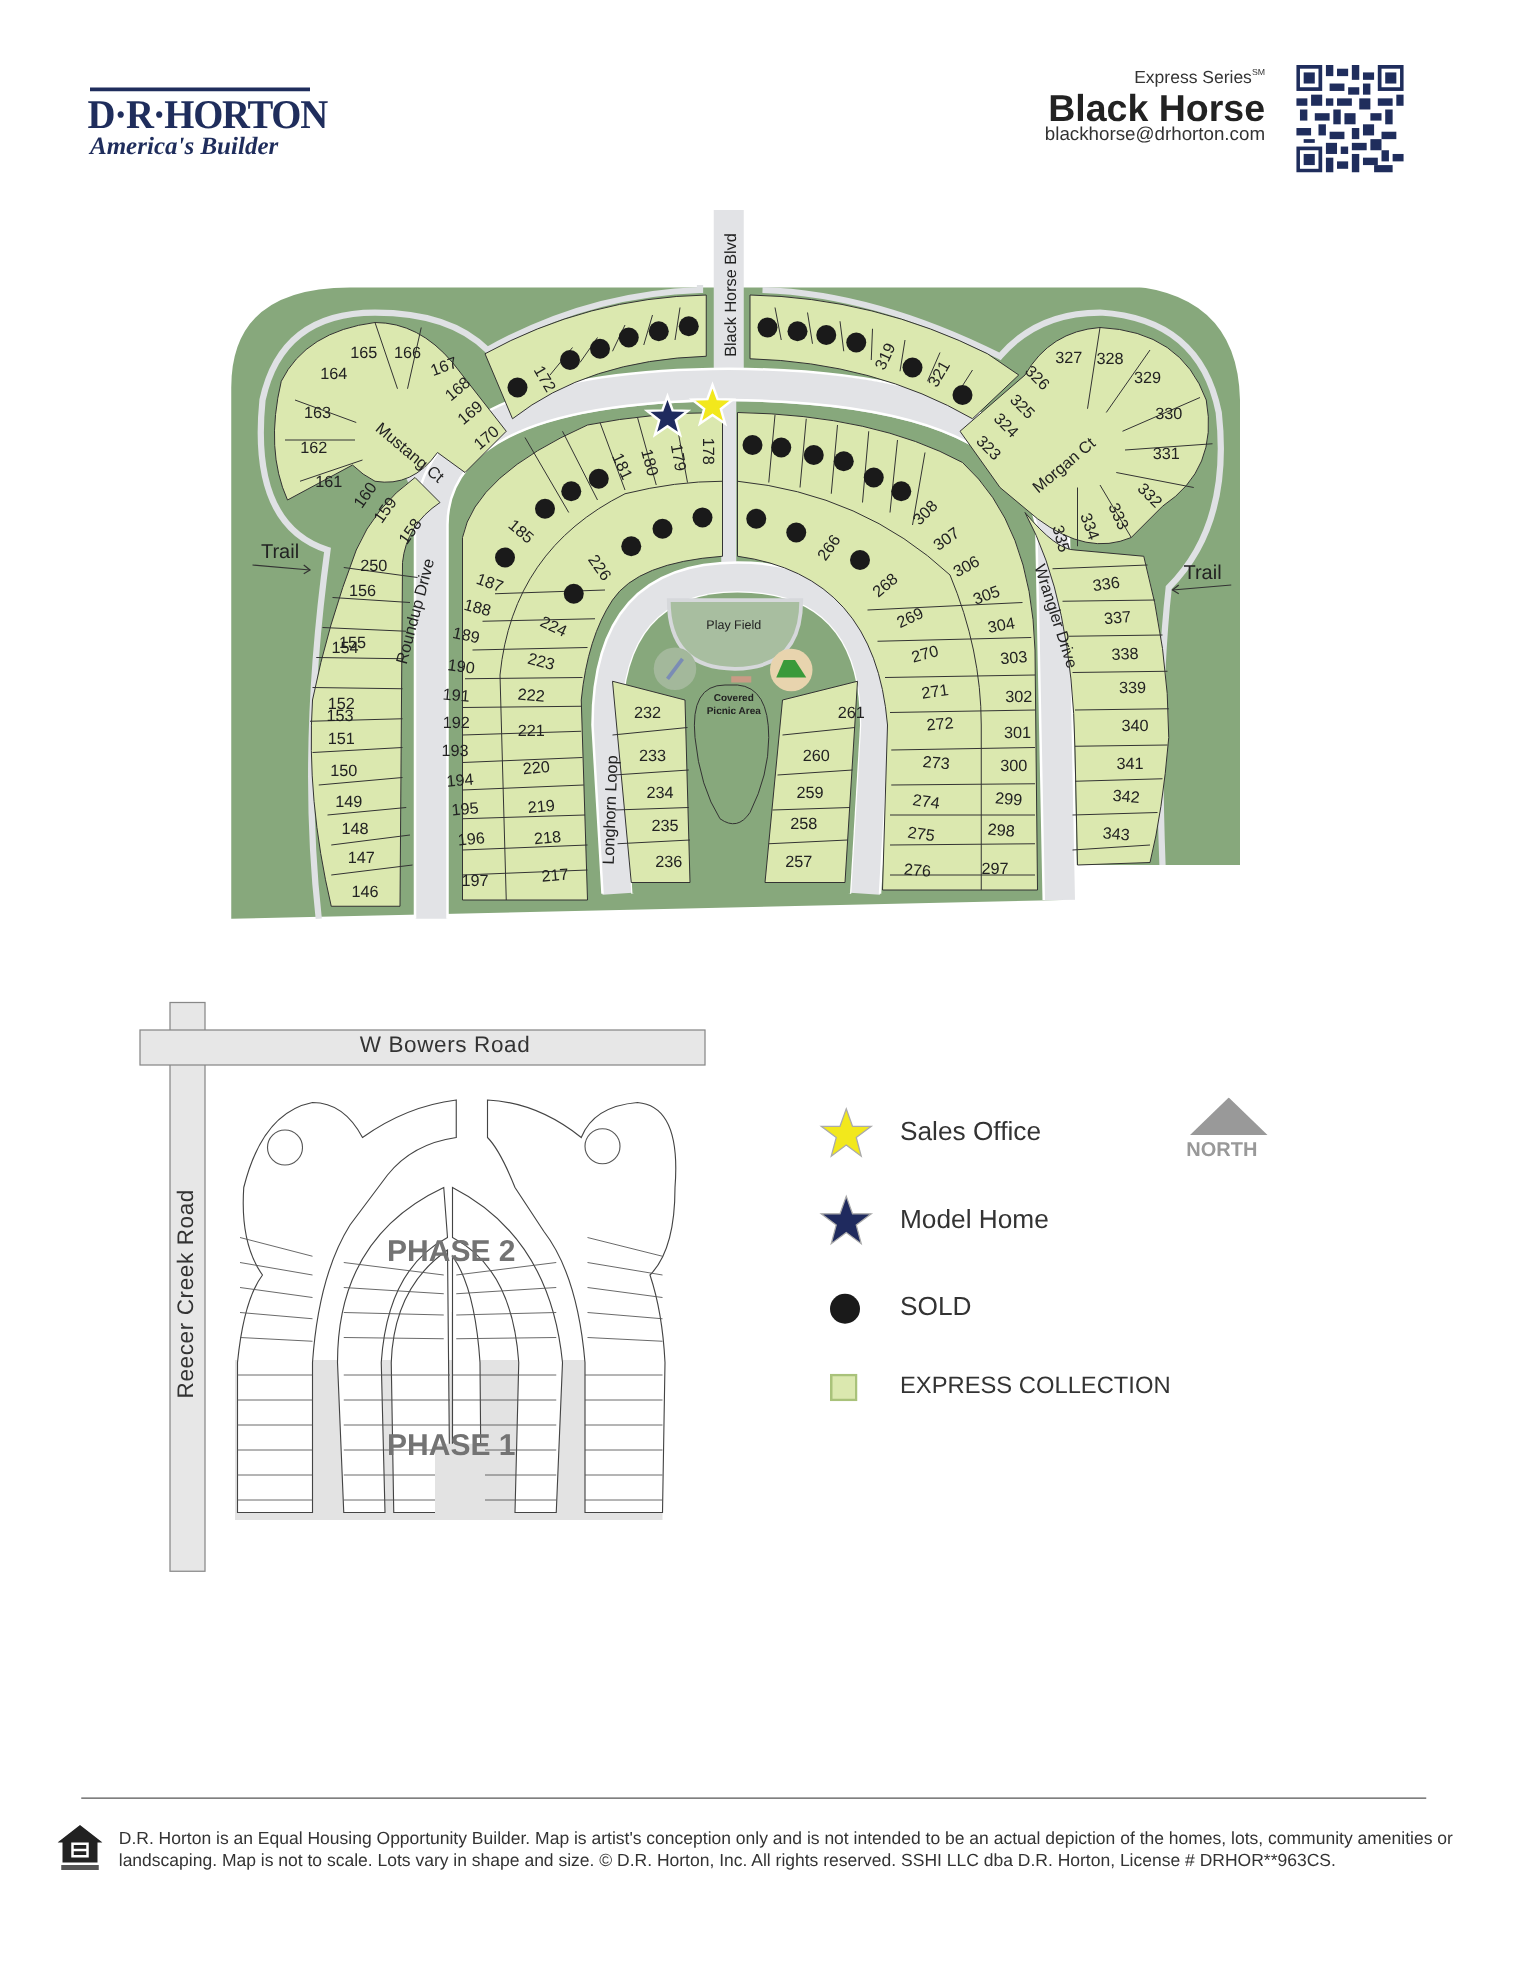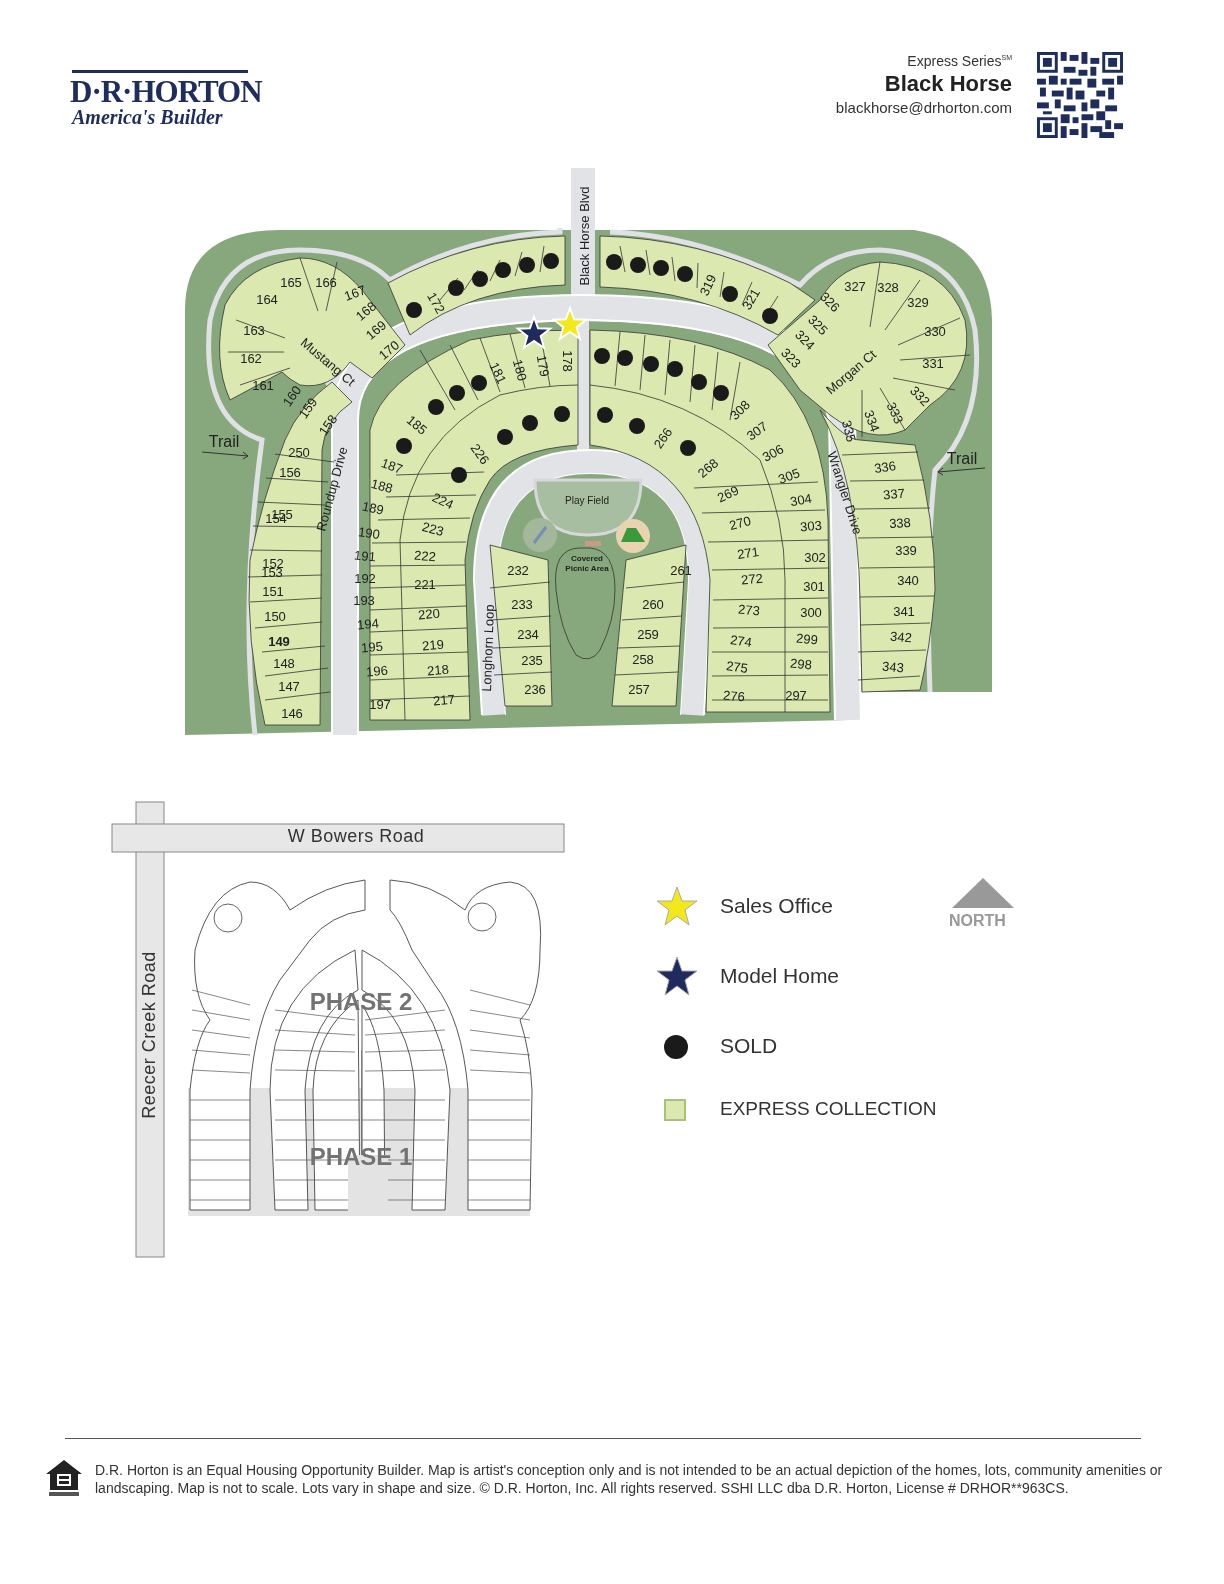--- a/index.html
+++ b/index.html
@@ -3,21 +3,21 @@
 <meta charset="utf-8">
 <style>
   html,body{margin:0;padding:0;background:#fff;}
   body{width:1224px;height:1584px;position:relative;overflow:hidden;font-family:"Liberation Sans",sans-serif;color:#222;}
   .abs{position:absolute;}
   .logo-rule{position:absolute;left:72px;top:70px;width:176px;height:3px;background:#1f2d5c;}
   .logo-main{position:absolute;left:70px;top:74px;font-family:"Liberation Serif",serif;font-weight:bold;font-size:31px;color:#1f2d5c;letter-spacing:-1px;transform:scaleY(1.05);}
   .logo-sub{position:absolute;left:72px;top:106px;font-family:"Liberation Serif",serif;font-style:italic;font-weight:bold;font-size:20px;color:#1f2d5c;}
   .hdr-series{position:absolute;right:212px;top:53px;font-size:14px;color:#333;text-align:right;}
   .hdr-series sup{font-size:7px;}
-  .hdr-title{position:absolute;right:212px;top:71px;font-size:22px;font-weight:bold;color:#222;text-align:right;}
+  .hdr-title{position:absolute;right:212px;top:71px;font-size:30px;font-weight:bold;color:#222;text-align:right;}
   .hdr-email{position:absolute;right:212px;top:99px;font-size:15px;color:#333;text-align:center;}
   .qr{position:absolute;left:1037px;top:52px;width:86px;height:86px;}
   .lot{position:absolute;font-size:13px;color:#222;transform:translate(-50%,-50%);white-space:nowrap;pointer-events:none;}
   .street{position:absolute;font-size:13px;color:#222;transform:translate(-50%,-50%);white-space:nowrap;}
   .small{font-size:9px;font-weight:bold;text-align:center;line-height:10px;}
   .ov-label{position:absolute;font-size:18px;color:#333;letter-spacing:0.5px;transform:translate(-50%,-50%);white-space:nowrap;}
   .phase{position:absolute;font-size:24px;font-weight:bold;color:#737373;transform:translate(-50%,-50%);}
   .legend-label{position:absolute;font-size:21px;color:#333;}
   .north-label{position:absolute;left:949px;top:912px;font-size:16px;font-weight:bold;color:#999;}
   .footer-rule{position:absolute;left:65px;top:1438px;width:1076px;height:1px;background:#555;}
@@ -285,21 +285,21 @@
 <div class="street" style="left:488px;top:648px;transform:translate(-50%,-50%) rotate(-88deg)">Longhorn Loop</div>
 <div class="street" style="left:224px;top:442px;font-size:16px">Trail</div>
 <div class="street" style="left:962px;top:459px;font-size:16px">Trail</div>
 <div class="street small" style="left:587px;top:501px;font-size:10px;font-weight:normal">Play Field</div>
 <div class="street small" style="left:587px;top:564px;width:50px;white-space:normal;font-size:8px">Covered Picnic Area</div>
 
 <div id="lot-labels">
       <div class="lot" style="left: 292px; top: 713px; transform: translate(-50%, -50%) rotate(0deg);">146</div>
       <div class="lot" style="left: 289px; top: 686px; transform: translate(-50%, -50%) rotate(0deg);">147</div>
       <div class="lot" style="left: 284px; top: 663px; transform: translate(-50%, -50%) rotate(0deg);">148</div>
-      <div class="lot" style="left: 279px; top: 641px; transform: translate(-50%, -50%) rotate(0deg); font-weight: bold;">149</div>
+      <div class="lot" style="left: 279px; top: 641px; transform: translate(-50%, -50%) rotate(0deg);">149</div>
       <div class="lot" style="left: 275px; top: 616px; transform: translate(-50%, -50%) rotate(0deg);">150</div>
       <div class="lot" style="left: 273px; top: 591px; transform: translate(-50%, -50%) rotate(0deg);">151</div>
       <div class="lot" style="left: 273px; top: 563px; transform: translate(-50%, -50%) rotate(0deg);">152</div>
       <div class="lot" style="left: 272px; top: 572px; transform: translate(-50%, -50%) rotate(0deg);">153</div>
       <div class="lot" style="left: 276px; top: 518px; transform: translate(-50%, -50%) rotate(0deg);">154</div>
       <div class="lot" style="left: 282px; top: 494px; transform: translate(-50%, -50%) rotate(0deg); margin-top: 20px;">155</div>
       <div class="lot" style="left: 290px; top: 472px; transform: translate(-50%, -50%) rotate(0deg);">156</div>
       <div class="lot" style="left: 299px; top: 452px; transform: translate(-50%, -50%) rotate(0deg);">250</div>
       <div class="lot" style="left: 328px; top: 425px; transform: translate(-50%, -50%) rotate(-55deg);">158</div>
       <div class="lot" style="left: 308px; top: 408px; transform: translate(-50%, -50%) rotate(-55deg);">159</div>

